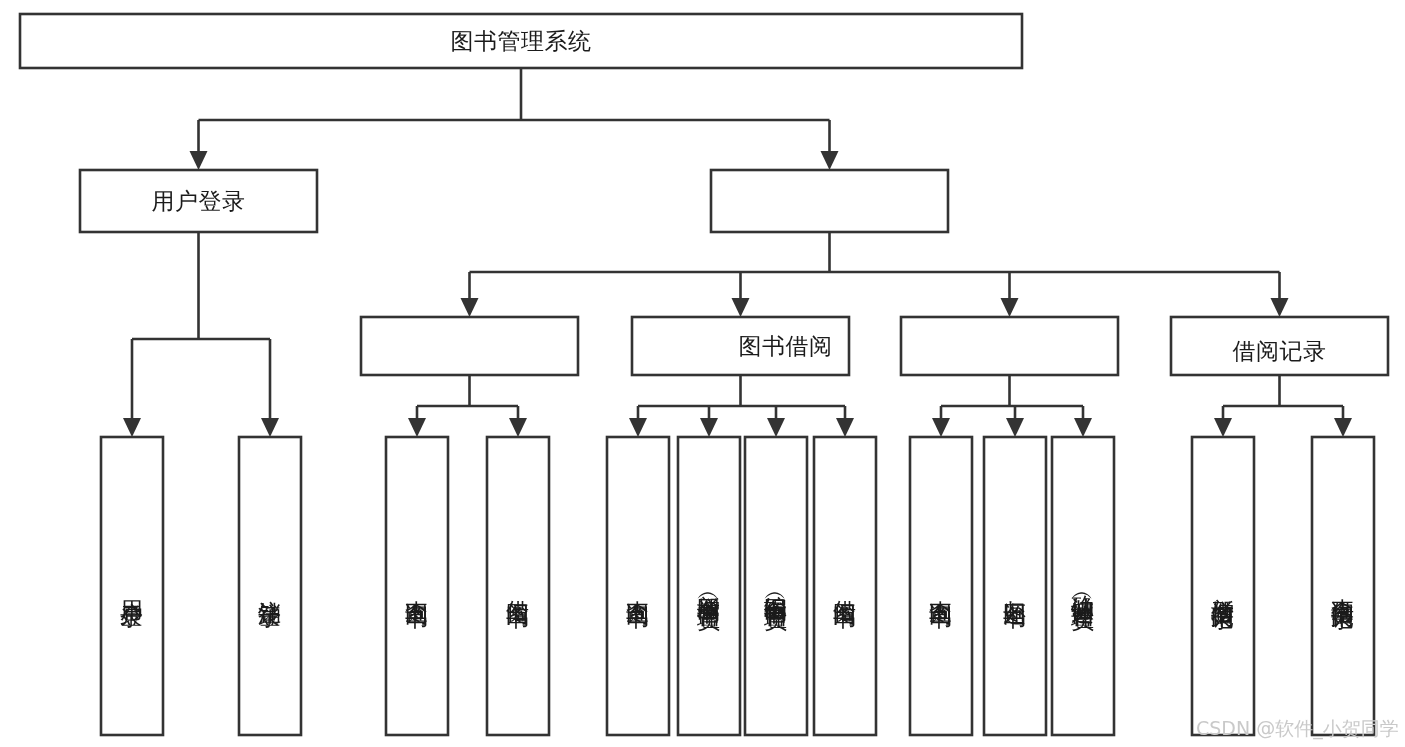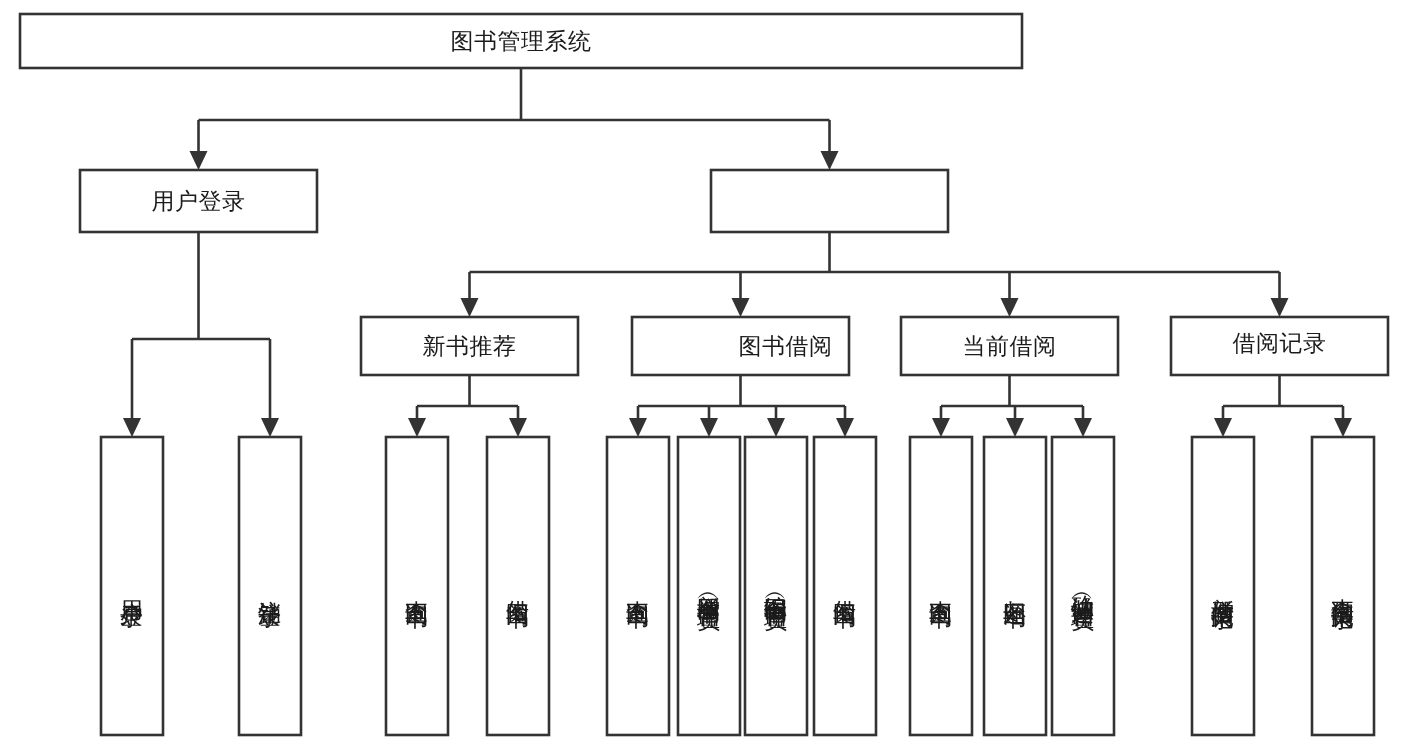--- a/index.html
+++ b/index.html
@@ -158,32 +158,31 @@
         <rect x="1052" y="437" width="62" height="298" class="node-box"></rect>
         <rect x="1192" y="437" width="62" height="298" class="node-box"></rect>
         <rect x="1312" y="437" width="62" height="298" class="node-box"></rect>
       </g>
   </svg>
 
   <div class="label-h" style="left: 20px; top: 14px; width: 1002px; height: 54px;">图书管理系统</div>
 
   <div class="label-h" style="left: 80px; top: 170px; width: 237px; height: 62px;">用户登录</div>
 
-  <div class="label-h" style="left: 361px; top: 317px; width: 217px; height: 58px;">新书推荐</div>
   <div class="label-h" style="left: 632px; top: 317px; width: 217px; height: 58px; padding-left: 45px;">图书借阅</div>
-  <div class="label-h" style="left: 901px; top: 317px; width: 217px; height: 58px;">当前借阅</div>
-  <div class="label-h" style="left: 1171px; top: 317px; width: 217px; height: 52px;">借阅记录</div>
+  <div class="label-h" style="left: 1171px; top: 325px; width: 217px; height: 52px;">借阅记录</div>
 
   <div class="label-v" style="left: 101px; top: 437px; width: 62px; height: 298px;">用户登录</div>
   <div class="label-v" style="left: 239px; top: 437px; width: 62px; height: 298px;">注销登录</div>
   <div class="label-v" style="left: 386px; top: 437px; width: 62px; height: 298px;">查询图书</div>
   <div class="label-v" style="left: 487px; top: 437px; width: 62px; height: 298px;">借阅图书</div>
   <div class="label-v" style="left: 607px; top: 437px; width: 62px; height: 298px;">查询图书</div>
   <div class="label-v" style="left: 678px; top: 437px; width: 62px; height: 298px;">新增图书（管理员）</div>
   <div class="label-v" style="left: 745px; top: 437px; width: 62px; height: 298px;">编辑图书（管理员）</div>
   <div class="label-v" style="left: 814px; top: 437px; width: 62px; height: 298px;">借阅图书</div>
   <div class="label-v" style="left: 910px; top: 437px; width: 62px; height: 298px;">查询图书</div>
   <div class="label-v" style="left: 984px; top: 437px; width: 62px; height: 298px;">归还图书</div>
   <div class="label-v" style="left: 1052px; top: 437px; width: 62px; height: 298px;">确认归还（管理员）</div>
   <div class="label-v" style="left: 1192px; top: 437px; width: 62px; height: 298px;">新增借阅记录</div>
   <div class="label-v" style="left: 1312px; top: 437px; width: 62px; height: 298px;">查询借阅记录</div>
 
+  <div class="watermark" style="left:1196px; top:716px;">CSDN @软件_小贺同学</div>
 </div>
 
 </body></html>

